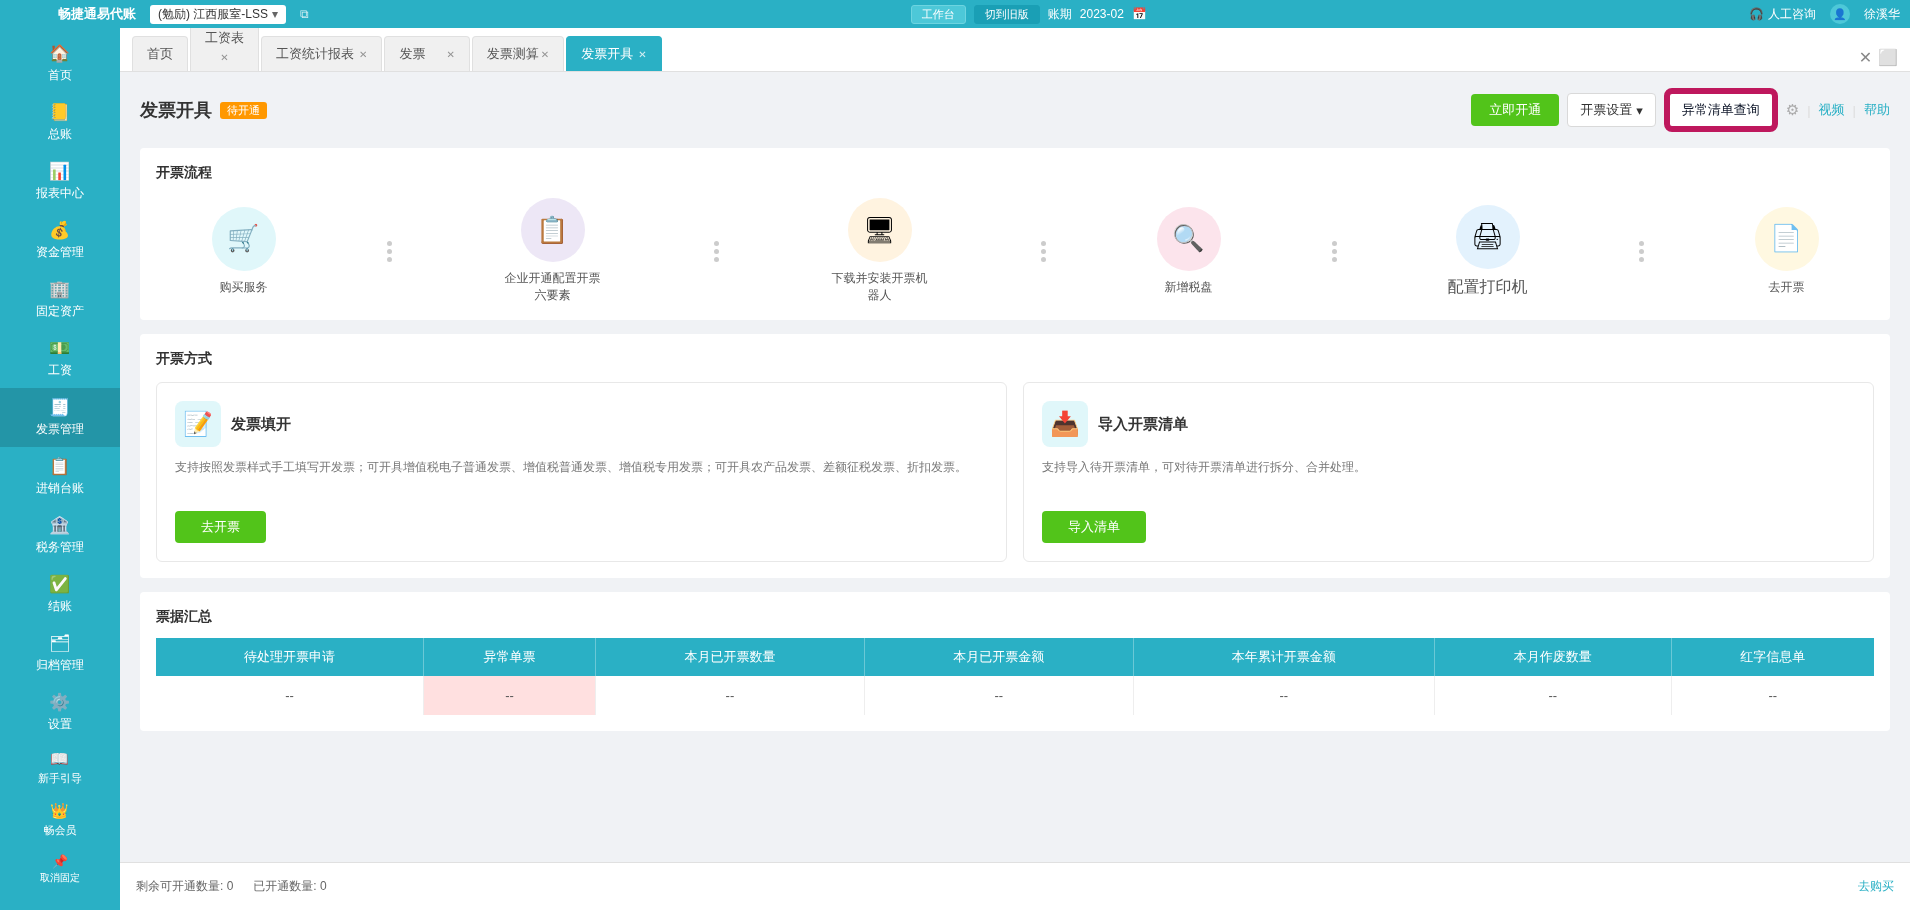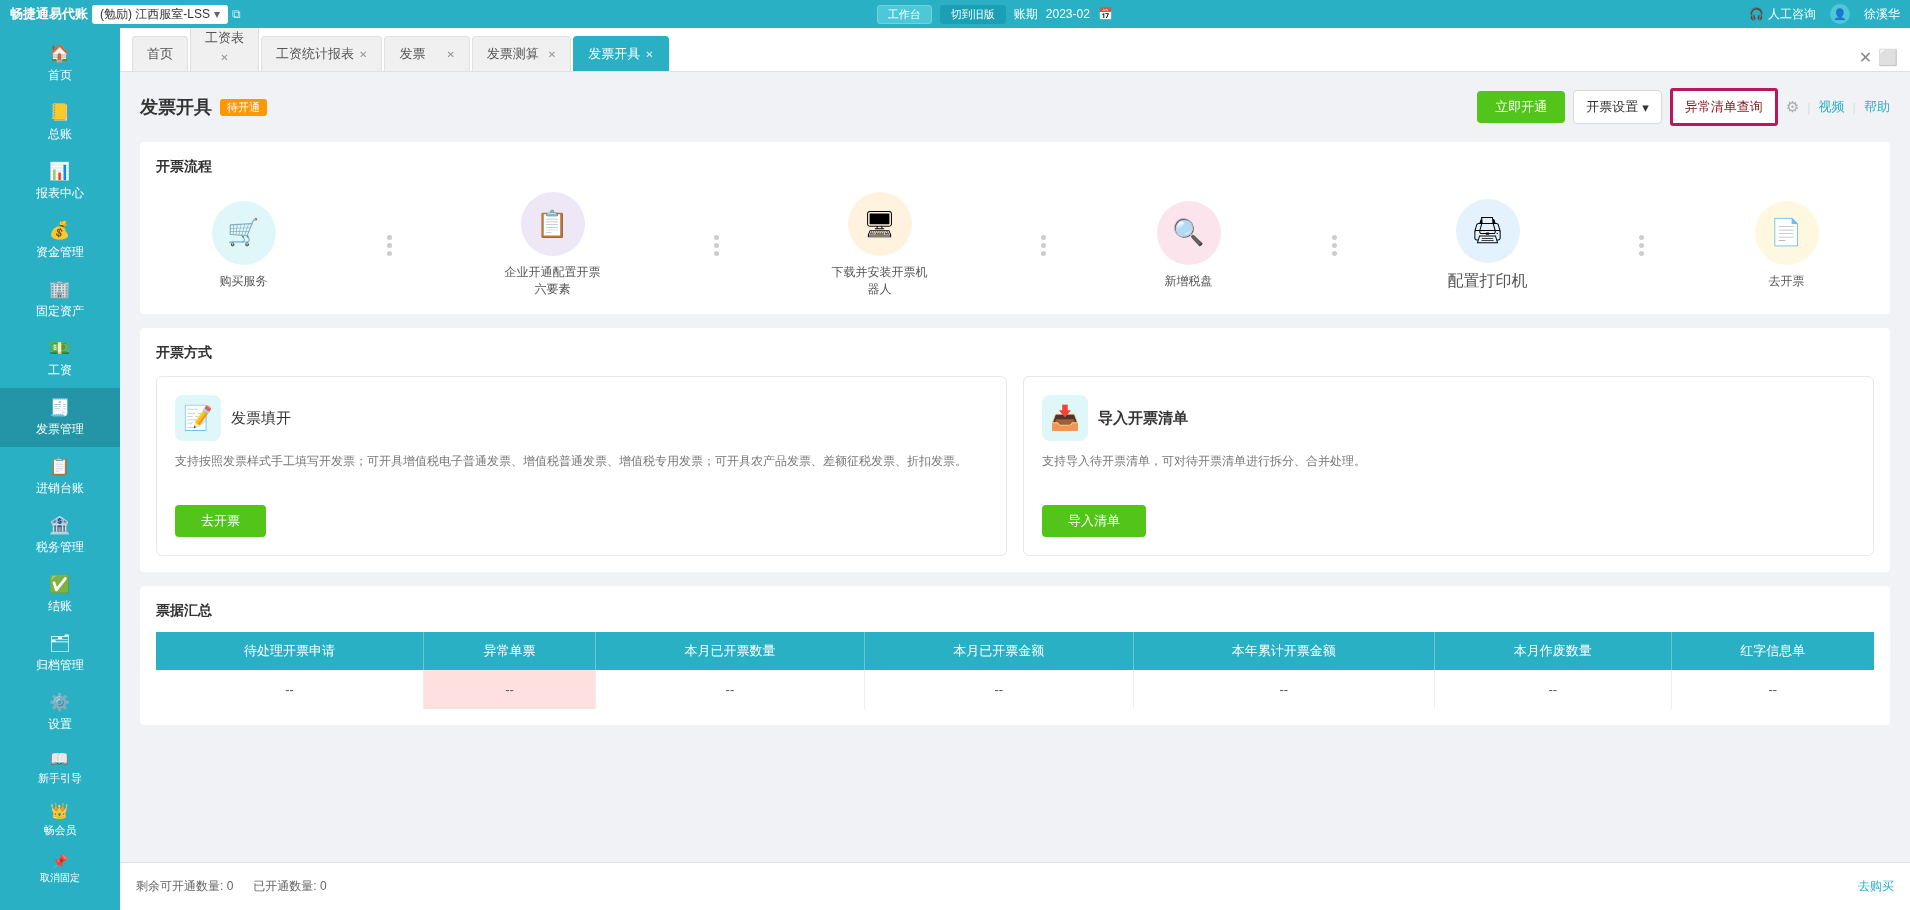--- a/index.html
+++ b/index.html
@@ -2,21 +2,21 @@
 <html><head>
   <meta charset="utf-8">
   <style>
     * { margin: 0; padding: 0; box-sizing: border-box; }
     body { font-family: 'Microsoft YaHei', SimHei, sans-serif; font-size: 13px; background: #f0f2f5; width: 1910px; height: 910px; overflow: hidden; display: flex; flex-direction: column; }
   </style>
 </head>
 <body>
 
 <div style="height:28px; background:#2ab0c5; display:flex; align-items:center; justify-content:space-between; padding:0 10px; color:white; font-size:12px; flex-shrink:0;">
-  <div style="display:flex; align-items:center; gap:4px;">
+  <div style="display:flex; align-items:center; gap:14px;margin-left:48px;">
     <span style="font-size:13px; font-weight:bold; color:white;">畅捷通易代账</span>
     <div style="background:white; color:#333; border-radius:3px; padding:1px 8px; font-size:12px; display:flex; align-items:center; gap:4px; cursor:pointer;">
       <span>(勉励) 江西服室-LSS</span>
       <span style="color:#666;">▾</span>
     </div>
     <span style="cursor:pointer; opacity:0.8;">⧉</span>
   </div>
   <div style="display:flex; align-items:center; gap:8px;">
     <span style="background:#4dc8d8; border:1px solid #6dd4e0; border-radius:3px; padding:1px 10px; color:white; font-size:11px; cursor:pointer;">工作台</span>
     <span style="background:#1a9fb5; border:1px solid #1a9fb5; border-radius:3px; padding:1px 10px; color:white; font-size:11px; cursor:pointer;">切到旧版</span>
@@ -112,21 +112,21 @@
         <span style="font-size:10px; opacity:0.6;">✕</span>
       </div>
       <div style="padding:8px 14px; font-size:13px; cursor:pointer; border-radius:4px 4px 0 0; color:#555; background:#f0f0f0; border:1px solid #e0e0e0; border-bottom:none; display:flex; align-items:center; gap:5px;">
         <span>工资统计报表</span>
         <span style="font-size:10px; opacity:0.6;">✕</span>
       </div>
       <div style="padding:8px 14px; font-size:13px; cursor:pointer; border-radius:4px 4px 0 0; color:#555; background:#f0f0f0; border:1px solid #e0e0e0; border-bottom:none; display:flex; align-items:center; gap:21px;">
         <span>发票</span>
         <span style="font-size:10px; opacity:0.6;">✕</span>
       </div>
-      <div style="padding:8px 14px; font-size:13px; cursor:pointer; border-radius:4px 4px 0 0; color:#555; background:#f0f0f0; border:1px solid #e0e0e0; border-bottom:none; display:flex; align-items:center; gap:9px;">
+      <div style="padding:8px 14px; font-size:13px; cursor:pointer; border-radius:4px 4px 0 0; color:#555; background:#f0f0f0; border:1px solid #e0e0e0; border-bottom:none; display:flex; align-items:center; gap:2px;">
         <span>发票测算</span>
         <span style="font-size:10px; opacity:0.6;">✕</span>
       </div>
       <div style="padding:8px 14px; font-size:13px; cursor:pointer; border-radius:4px 4px 0 0; color:white; background:#2ab0c5; border:1px solid #2ab0c5; border-bottom:none; display:flex; align-items:center; gap:5px;">
         <span>发票开具</span>
         <span style="font-size:10px; opacity:0.8;">✕</span>
       </div>
       <div style="margin-left:auto; display:flex; align-items:center; gap:6px; padding-bottom:4px;">
         <button style="background:none; border:none; cursor:pointer; color:#888; font-size:16px;">✕</button>
         <button style="background:none; border:none; cursor:pointer; color:#888; font-size:16px;">⬜</button>
@@ -139,21 +139,21 @@
         <div style="display:flex; align-items:center; gap:8px;">
           <span style="font-size:18px; font-weight:bold; color:#333;">发票开具</span>
           <span style="background:#ff9800; color:white; border-radius:3px; padding:1px 7px; font-size:11px;">待开通</span>
         </div>
         <div style="display:flex; align-items:center; gap:8px;">
           <button style="background:#52c41a; color:white; border:none; border-radius:4px; padding:7px 18px; font-size:13px; cursor:pointer;font-family:Liberation Mono, monospace;">立即开通</button>
           <button style="background:white; color:#333; border:1px solid #d9d9d9; border-radius:4px; padding:7px 12px; font-size:13px; cursor:pointer; display:flex; align-items:center; gap:4px;">
             <span>开票设置</span>
             <span>▾</span>
           </button>
-          <button style="background:white; color:#7f1d1d; border:3px solid #be185d; border-radius:3px; padding:7px 12px; font-size:13px; cursor:pointer;">异常清单查询</button>
+          <button style="background:white; color:#0f172a; border:6px solid #be185d; border-radius:8px; padding:7px 12px; font-size:13px; cursor:pointer;">异常清单查询</button>
           <span style="color:#aaa; font-size:15px;">⚙</span>
           <span style="color:#ddd;">|</span>
           <button style="background:none; border:none; color:#2ab0c5; font-size:13px; cursor:pointer;">视频</button>
           <span style="color:#ddd;">|</span>
           <button style="background:none; border:none; color:#2ab0c5; font-size:13px; cursor:pointer;">帮助</button>
         </div>
       </div>
 
       <div style="background:white; border-radius:4px; margin-bottom:14px; padding:16px;">
         <div style="font-size:14px; font-weight:bold; color:#333; margin-bottom:16px;">开票流程</div>
@@ -224,21 +224,21 @@
 
       <div style="background:white; border-radius:4px; margin-bottom:14px; padding:16px;">
         <div style="font-size:14px; font-weight:bold; color:#333; margin-bottom:14px;">开票方式</div>
         <div style="display:flex; gap:16px; min-height:180px;">
 
           <div style="flex:1; border:1px solid #e8e8e8; border-radius:6px; padding:18px; display:flex; flex-direction:column; gap:10px;">
             <div style="display:flex; align-items:center; gap:10px;">
               <div style="width:46px; height:46px; background:#e0f7fa; border-radius:8px; display:flex; align-items:center; justify-content:center; font-size:24px;">
                 <span>📝</span>
               </div>
-              <span style="font-size:15px; font-weight:normal; color:#333;">发票填开</span>
+              <span style="font-size:15px; font-weight:bold; color:#333;">发票填开</span>
             </div>
             <p style="font-size:12px; color:#777; line-height:1.7;">支持按照发票样式手工填写开发票；可开具增值税电子普通发票、增值税普通发票、增值税专用发票；可开具农产品发票、差额征税发票、折扣发票。</p>
             <div style="margin-top:auto;">
               <button style="background:#52c41a; color:white; border:none; border-radius:4px; padding:7px 26px; font-size:13px; cursor:pointer;">去开票</button>
             </div>
           </div>
 
           <div style="flex:1; border:1px solid #e8e8e8; border-radius:6px; padding:18px; display:flex; flex-direction:column; gap:10px;">
             <div style="display:flex; align-items:center; gap:10px;">
               <div style="width:46px; height:46px; background:#e0f7fa; border-radius:8px; display:flex; align-items:center; justify-content:center; font-size:24px;">

